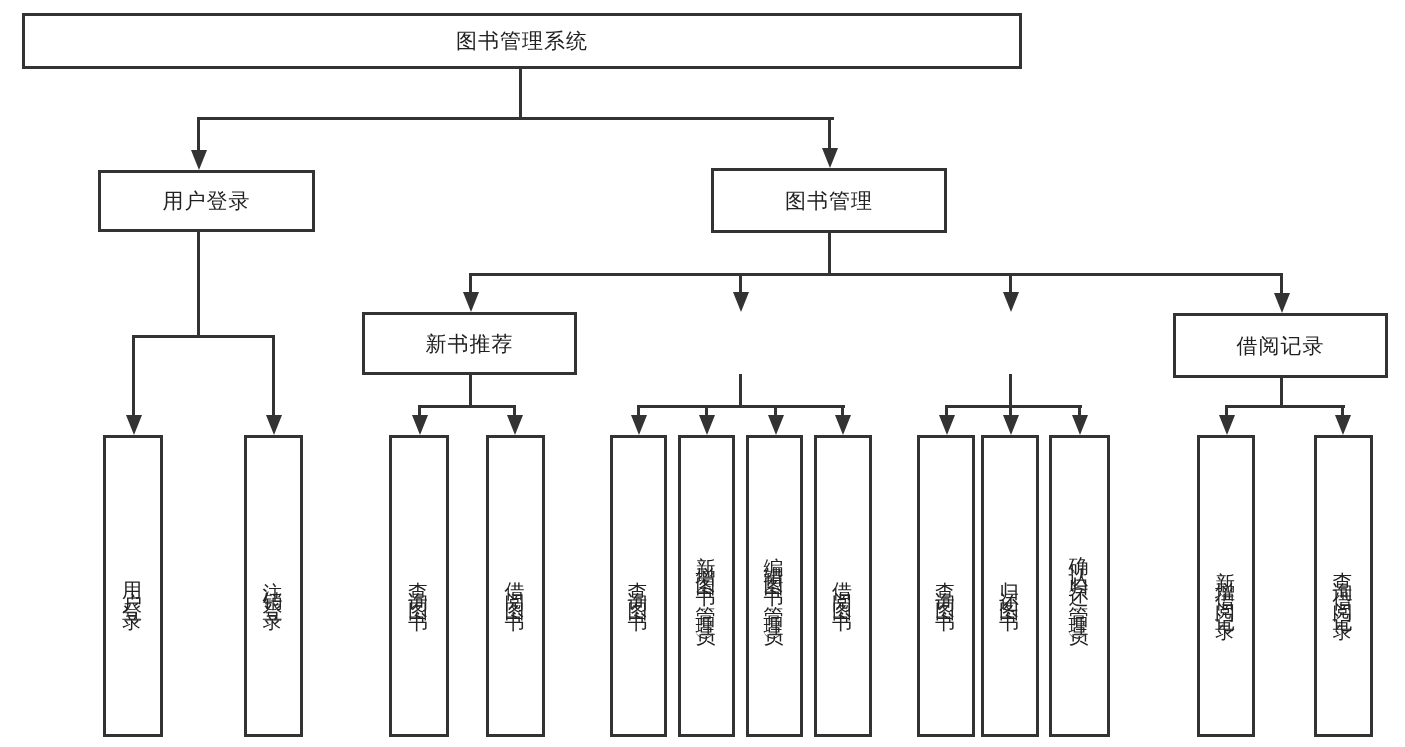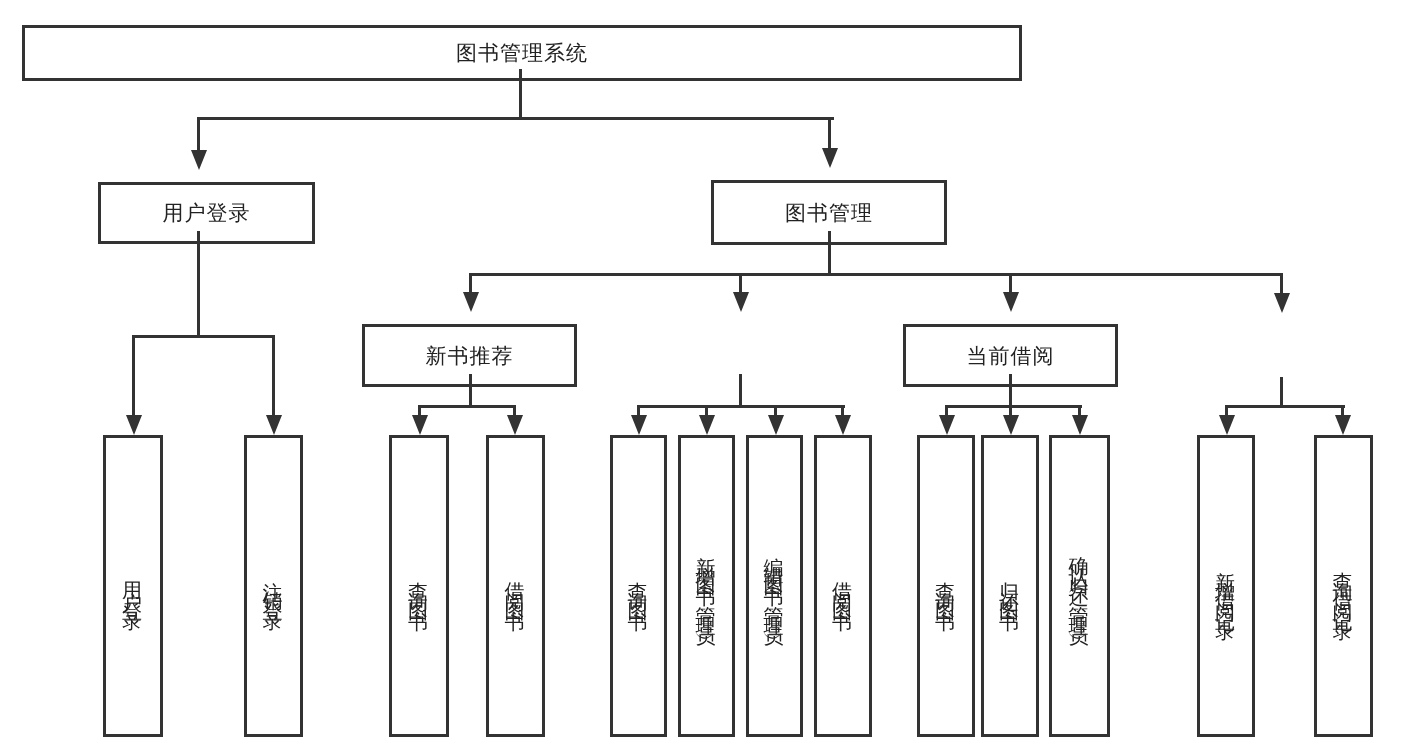--- a/index.html
+++ b/index.html
@@ -15,21 +15,20 @@
     position: absolute;
     box-sizing: border-box;
     border: 3px solid #333333;
     background: #ffffff;
     display: flex;
     align-items: center;
     justify-content: center;
     font-size: 21px;
     letter-spacing: 1px;
     color: #222222;
-    margin-top: 12px;
   }
   .box-v {
     position: absolute;
     box-sizing: border-box;
     border: 3px solid #333333;
     background: #ffffff;
     top: 435px;
     height: 302px;
   }
   .box-v > span {
@@ -79,22 +78,22 @@
   <div class="box-h" style="left:98px; top:170px; width:217px; height:62px;">
     <span>用户登录</span>
   </div>
   <div class="box-h" style="left:362px; top:312px; width:215px; height:63px;">
     <span>新书推荐</span>
   </div>
 
   <div class="box-h" style="left:711px; top:168px; width:236px; height:65px;">
     <span>图书管理</span>
   </div>
-  <div class="box-h" style="left:903px; top:312px; width:215px; height:63px;">
-    <span>当前借阅</span>
+  <div class="box-h" style="left:1173px; top:313px; width:215px; height:65px;">
+    <span>借阅记录</span>
   </div>
 
   <div class="box-v" style="left:103px; width:60px;">
     <span>用户登录</span>
   </div>
   <div class="box-v" style="left:244px; width:59px;">
     <span>注销登录</span>
   </div>
 
   <div class="box-v" style="left:389px; width:60px;">

